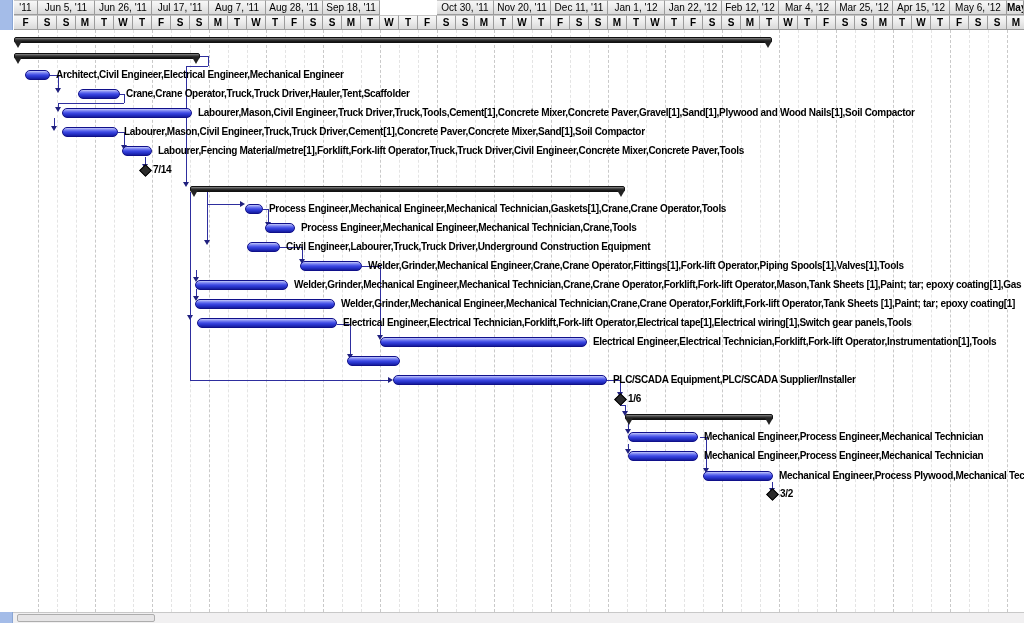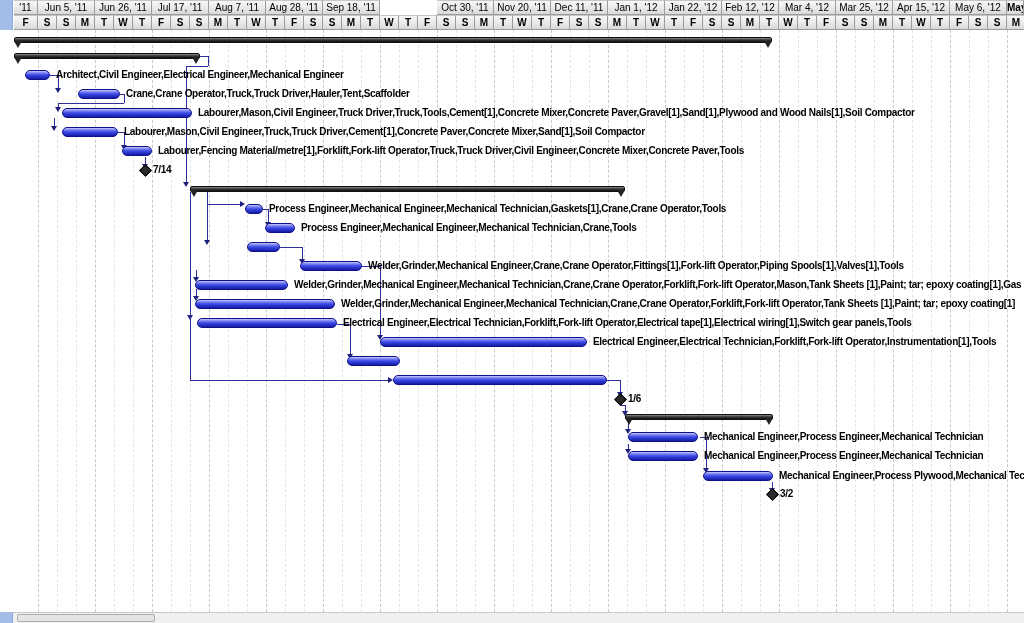--- a/index.html
+++ b/index.html
@@ -261,32 +261,34 @@
       <div class="milestone" style="left: 141px; top: 136px;"></div>
       <div class="bar-label ms-label" style="left: 153px; top: 133px;">7/14</div>
       <div class="summary-bar" style="left: 190px; top: 156px; width: 435px;"></div>
       <div class="summary-cap" style="left: 190px; top: 160px;"></div>
       <div class="summary-cap" style="left: 617px; top: 160px;"></div>
       <div class="task-bar" style="left: 245px; top: 174px; width: 18px;"></div>
       <div class="bar-label" style="left: 269px; top: 172px;">Process Engineer,Mechanical Engineer,Mechanical Technician,Gaskets[1],Crane,Crane Operator,Tools</div>
       <div class="task-bar" style="left: 265px; top: 193px; width: 30px;"></div>
       <div class="bar-label" style="left: 301px; top: 191px;">Process Engineer,Mechanical Engineer,Mechanical Technician,Crane,Tools</div>
       <div class="task-bar" style="left: 247px; top: 212px; width: 33px;"></div>
+      <div class="bar-label" style="left: 286px; top: 210px;">Civil Engineer,Labourer,Truck,Truck Driver,Underground Construction Equipment</div>
       <div class="task-bar" style="left: 300px; top: 231px; width: 62px;"></div>
       <div class="bar-label" style="left: 368px; top: 229px;">Welder,Grinder,Mechanical Engineer,Crane,Crane Operator,Fittings[1],Fork-lift Operator,Piping Spools[1],Valves[1],Tools</div>
       <div class="task-bar" style="left: 195px; top: 250px; width: 93px;"></div>
       <div class="bar-label" style="left: 294px; top: 248px;">Welder,Grinder,Mechanical Engineer,Mechanical Technician,Crane,Crane Operator,Forklift,Fork-lift Operator,Mason,Tank Sheets [1],Paint; tar; epoxy coating[1],Gas</div>
       <div class="task-bar" style="left: 195px; top: 269px; width: 140px;"></div>
       <div class="bar-label" style="left: 341px; top: 267px;">Welder,Grinder,Mechanical Engineer,Mechanical Technician,Crane,Crane Operator,Forklift,Fork-lift Operator,Tank Sheets [1],Paint; tar; epoxy coating[1]</div>
       <div class="task-bar" style="left: 197px; top: 288px; width: 140px;"></div>
       <div class="bar-label" style="left: 343px; top: 286px;">Electrical Engineer,Electrical Technician,Forklift,Fork-lift Operator,Electrical tape[1],Electrical wiring[1],Switch gear panels,Tools</div>
       <div class="task-bar" style="left: 380px; top: 307px; width: 207px;"></div>
       <div class="bar-label" style="left: 593px; top: 305px;">Electrical Engineer,Electrical Technician,Forklift,Fork-lift Operator,Instrumentation[1],Tools</div>
       <div class="task-bar" style="left: 347px; top: 326px; width: 53px;"></div>
       <div class="task-bar" style="left: 393px; top: 345px; width: 214px;"></div>
+      <div class="bar-label" style="left: 613px; top: 343px;">PLC/SCADA Equipment,PLC/SCADA Supplier/Installer</div>
       <div class="milestone" style="left: 616px; top: 365px;"></div>
       <div class="bar-label ms-label" style="left: 628px; top: 362px;">1/6</div>
       <div class="summary-bar" style="left: 625px; top: 384px; width: 148px;"></div>
       <div class="summary-cap" style="left: 625px; top: 388px;"></div>
       <div class="summary-cap" style="left: 765px; top: 388px;"></div>
       <div class="task-bar" style="left: 628px; top: 402px; width: 70px;"></div>
       <div class="bar-label" style="left: 704px; top: 400px;">Mechanical Engineer,Process Engineer,Mechanical Technician</div>
       <div class="task-bar" style="left: 628px; top: 421px; width: 70px;"></div>
       <div class="bar-label" style="left: 704px; top: 419px;">Mechanical Engineer,Process Engineer,Mechanical Technician</div>
       <div class="task-bar" style="left: 703px; top: 441px; width: 70px;"></div>

